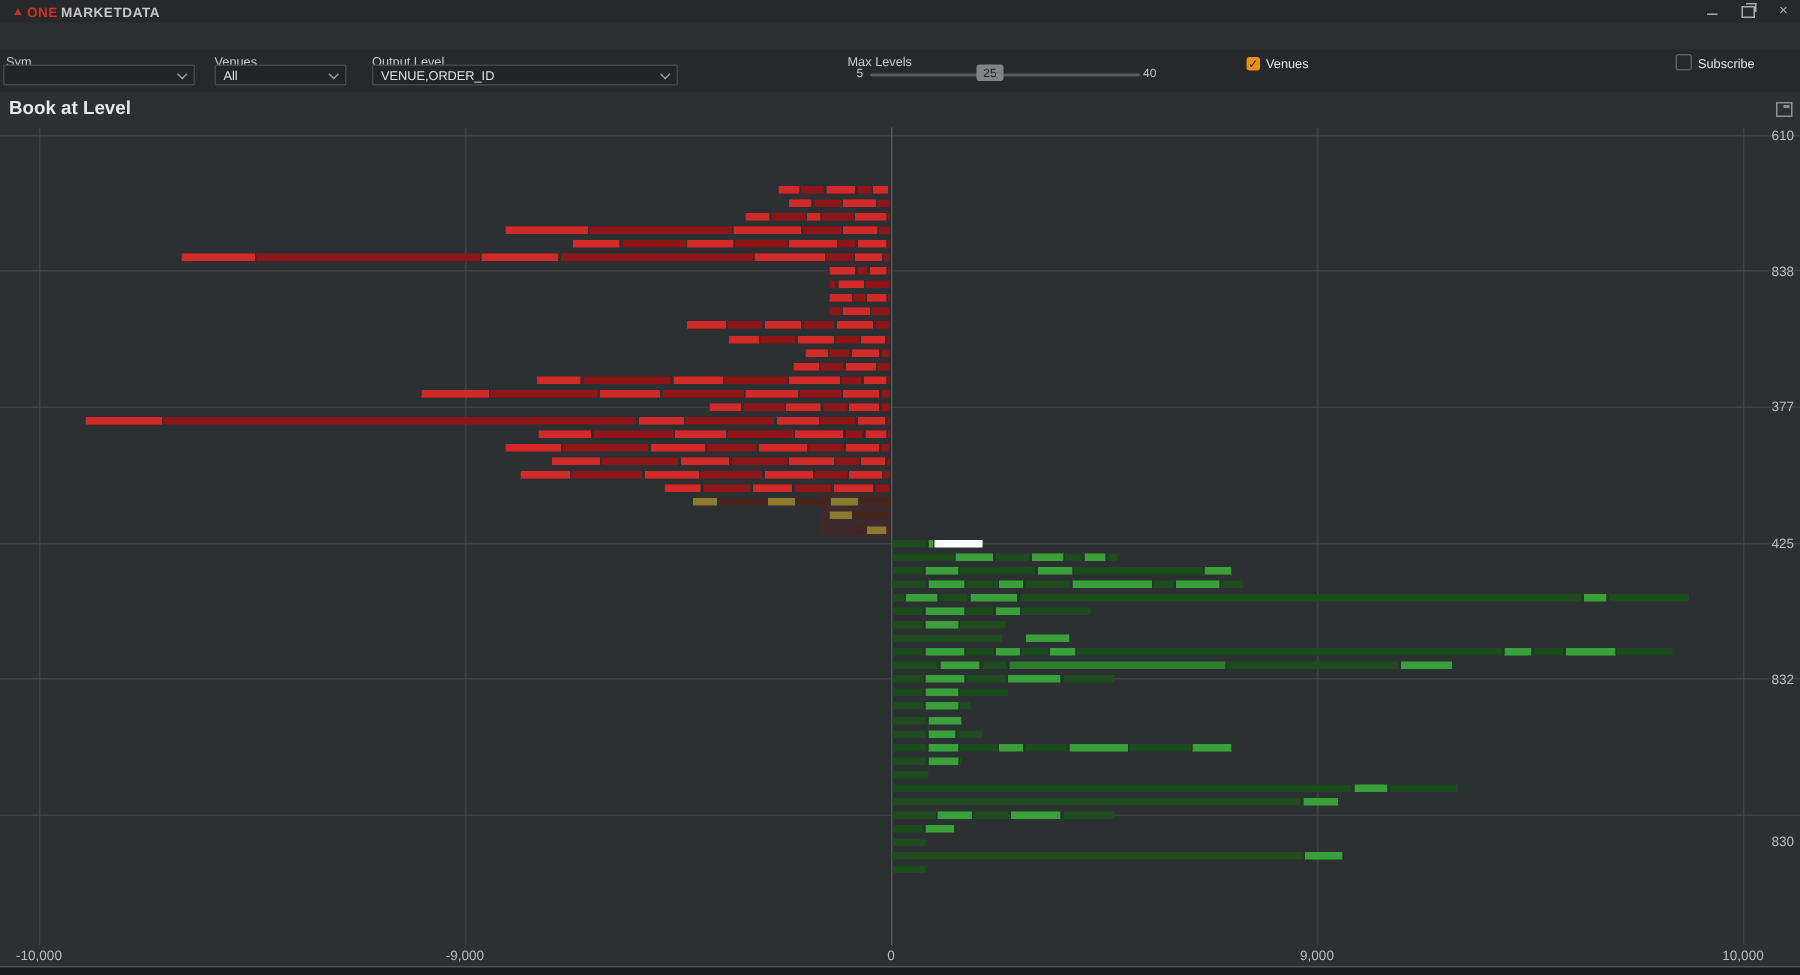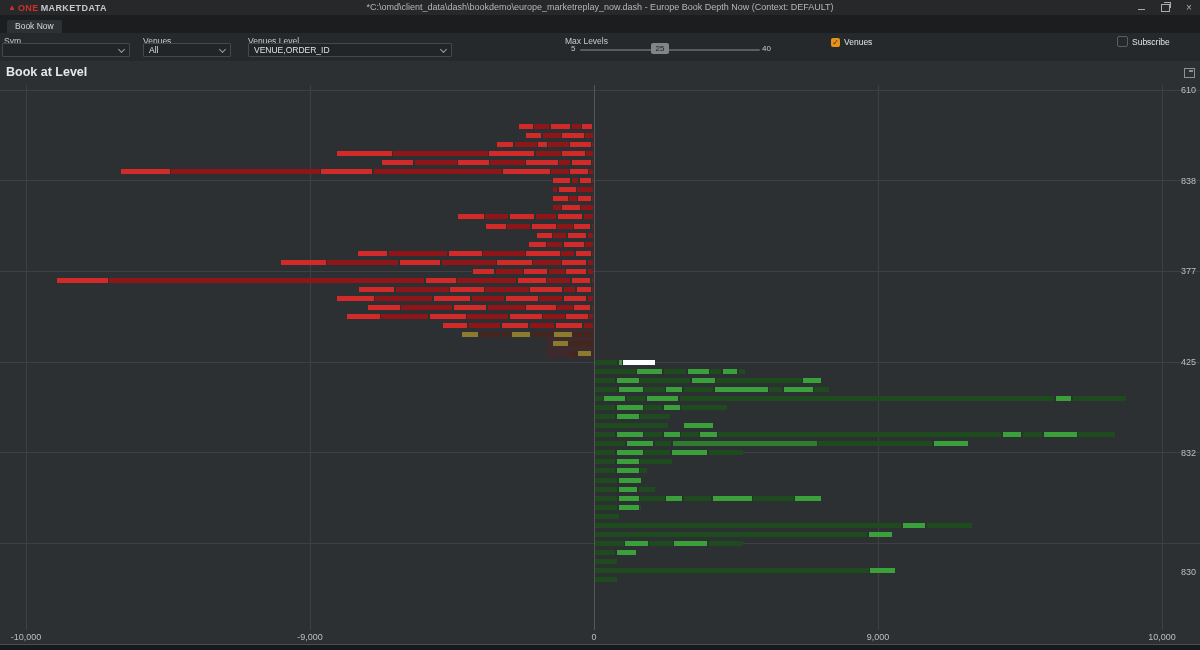--- a/index.html
+++ b/index.html
@@ -49,52 +49,48 @@
 <body>
 
 <div id="app">
 
   <div class="titlebar">
     <div class="logo">
       <span class="logo-tri">▲</span>
       <span class="logo-one">ONE</span>
       <span class="logo-rest">MARKETDATA</span>
     </div>
-    <div class="wintitle">*C:\omd\client_data\dash\bookdemo\europe_marketreplay_now.dash - Europe Book Depth Now (Context: DEFAULT)</div>
     <div class="winctrls">
       <div class="wbtn">
           <div class="min-glyph"></div>
         </div>
       <div class="wbtn">
           <div class="rest-glyph"></div>
         </div>
       <div class="wbtn">
           <span>×</span>
         </div>
     </div>
   </div>
 
-  <div class="tabbar">
-    <div class="tab">Book Now</div>
-  </div>
 
   <div class="toolbar">
     <span class="tlabel" style="left:4px;">Sym</span>
     <div class="select" style="left:2px;width:116px;">
       <span class="val"></span>
       <span class="chev"></span>
     </div>
 
     <span class="tlabel" style="left:143px;">Venues</span>
     <div class="select" style="left:143px;width:76px;">
       <span class="val">All</span>
       <span class="chev"></span>
     </div>
 
-    <span class="tlabel" style="left:248px;">Venues Level</span>
+    <span class="tlabel" style="left:248px;">Output Level</span>
     <div class="select" style="left:248px;width:192px;">
       <span class="val">VENUE,ORDER_ID</span>
       <span class="chev"></span>
     </div>
 
     <span class="tlabel" style="left:565px;">Max Levels</span>
     <span class="slider-min" style="left:571px;">5</span>
     <div class="slider-track" style="left:580px;width:180px;"></div>
     <div class="slider-handle" style="left:651px;">25</div>
     <span class="slider-max" style="left:762px;">40</span>
@@ -120,21 +116,21 @@
         <div style="position: absolute; font-size: 9px; color: rgb(188, 191, 193); white-space: nowrap; top: 24px; right: 4px; text-align: right;">610</div>
         <div style="position: absolute; left: 0px; top: 119.2px; width: 1200px; height: 1px; background: rgb(61, 65, 68);"></div>
         <div style="position: absolute; font-size: 9px; color: rgb(188, 191, 193); white-space: nowrap; top: 114.7px; right: 4px; text-align: right;">838</div>
         <div style="position: absolute; left: 0px; top: 209.9px; width: 1200px; height: 1px; background: rgb(61, 65, 68);"></div>
         <div style="position: absolute; font-size: 9px; color: rgb(188, 191, 193); white-space: nowrap; top: 205.4px; right: 4px; text-align: right;">377</div>
         <div style="position: absolute; left: 0px; top: 300.6px; width: 1200px; height: 1px; background: rgb(61, 65, 68);"></div>
         <div style="position: absolute; font-size: 9px; color: rgb(188, 191, 193); white-space: nowrap; top: 296.1px; right: 4px; text-align: right;">425</div>
         <div style="position: absolute; left: 0px; top: 391.3px; width: 1200px; height: 1px; background: rgb(61, 65, 68);"></div>
         <div style="position: absolute; font-size: 9px; color: rgb(188, 191, 193); white-space: nowrap; top: 386.8px; right: 4px; text-align: right;">832</div>
         <div style="position: absolute; left: 0px; top: 482px; width: 1200px; height: 1px; background: rgb(61, 65, 68);"></div>
-        <div style="position: absolute; font-size: 9px; color: rgb(188, 191, 193); white-space: nowrap; top: 506px; right: 4px; text-align: right;">830</div>
+        <div style="position: absolute; font-size: 9px; color: rgb(188, 191, 193); white-space: nowrap; top: 495px; right: 4px; text-align: right;">830</div>
         <div style="position: absolute; left: 25.5px; top: 24px; width: 1px; height: 545px; background: rgb(61, 65, 68);"></div>
         <div style="position: absolute; font-size: 9px; color: rgb(188, 191, 193); white-space: nowrap; top: 571px; left: 26px; transform: translateX(-50%);">-10,000</div>
         <div style="position: absolute; left: 309.5px; top: 24px; width: 1px; height: 545px; background: rgb(61, 65, 68);"></div>
         <div style="position: absolute; font-size: 9px; color: rgb(188, 191, 193); white-space: nowrap; top: 571px; left: 310px; transform: translateX(-50%);">-9,000</div>
         <div style="position: absolute; left: 593.5px; top: 24px; width: 1px; height: 545px; background: rgb(83, 87, 90);"></div>
         <div style="position: absolute; font-size: 9px; color: rgb(188, 191, 193); white-space: nowrap; top: 571px; left: 594px; transform: translateX(-50%);">0</div>
         <div style="position: absolute; left: 877.5px; top: 24px; width: 1px; height: 545px; background: rgb(61, 65, 68);"></div>
         <div style="position: absolute; font-size: 9px; color: rgb(188, 191, 193); white-space: nowrap; top: 571px; left: 878px; transform: translateX(-50%);">9,000</div>
         <div style="position: absolute; left: 1161.5px; top: 24px; width: 1px; height: 545px; background: rgb(61, 65, 68);"></div>
         <div style="position: absolute; font-size: 9px; color: rgb(188, 191, 193); white-space: nowrap; top: 571px; left: 1162px; transform: translateX(-50%);">10,000</div>

